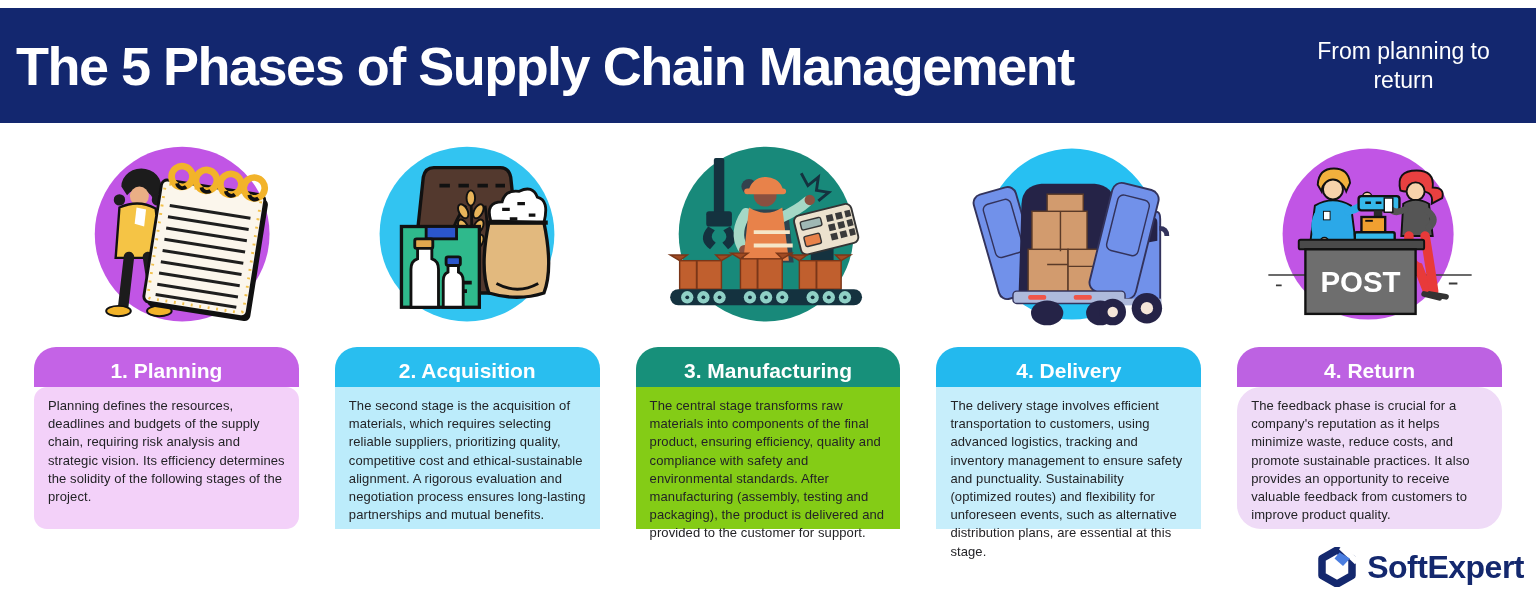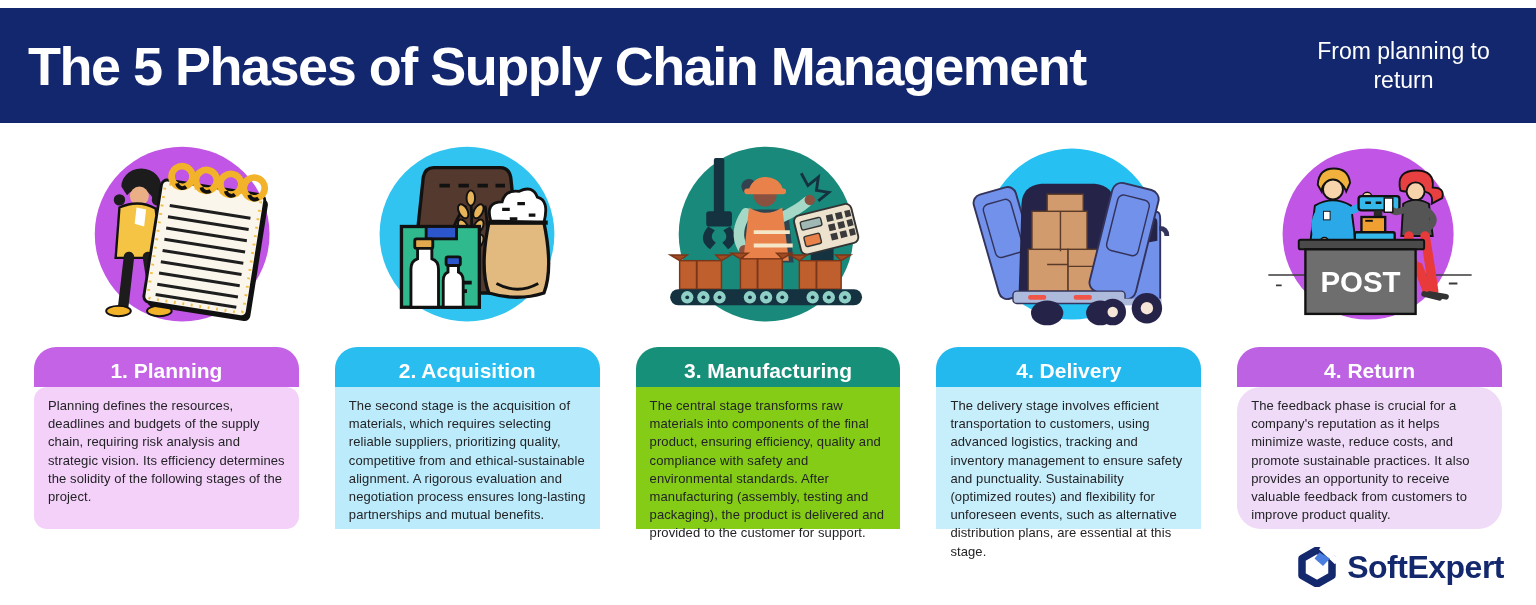--- a/index.html
+++ b/index.html
@@ -3,21 +3,21 @@
 <meta charset="utf-8">
 <style>
   * { margin:0; padding:0; box-sizing:border-box; }
   html,body { width:1536px; height:605px; background:#ffffff; overflow:hidden;
               font-family:"Liberation Sans", sans-serif; }
   .page { width:1536px; height:605px; display:flex; flex-direction:column; }
 
   
   .topbar { margin-top:8px; height:115px; background:#13276F; color:#fff;
             display:flex; align-items:center; justify-content:space-between;
-            padding:0 30px 0 28px; }
+            padding:0 30px 0 16px; }
   .main-title { font-size:54px; font-weight:700; letter-spacing:-1.5px; white-space:nowrap; }
   .sub-title  { font-size:23px; font-weight:400; width:205px; text-align:center; line-height:1.25; }
 
   
   .phases { flex:1; display:grid; grid-template-columns:repeat(5,1fr); gap:36px;
             padding:18px 34px 0 34px; }
   .phase { display:flex; flex-direction:column; }
   .illus { height:190px; display:flex; align-items:center; justify-content:center;
            margin-bottom:16px; }
   .illus svg { width:230px; height:190px; overflow:visible; }
@@ -28,21 +28,21 @@
                  color:#232326; letter-spacing:0.1px; }
 
   .h1c { background:#C463E6; } .b1c { background:#F3D1F9;border-radius:13px; }
   .h2c { background:#29BEEF; } .b2c { background:#BCECFB; }
   .h3c { background:#17907A; } .b3c { background:#84cc16; }
   .h4c { background:#23B9EE; } .b4c { background:#C7EEFB; }
   .h5c { background:#BD62E2; } .b5c { background:#EFDBF7;border-radius:24px; }
 
   
   .footer { height:66px; display:flex; align-items:center; justify-content:flex-end;
-            padding:0 32px 10px 0; }
+            padding:0 12px 10px 0; }
   .logo { display:flex; align-items:center; gap:10px; }
   .logo-text { font-size:32px; font-weight:700; color:#14286E; letter-spacing:-0.5px; }
 </style>
 </head>
 <body>
 
 <div class="page">
 
   <header class="topbar">
     <h1 class="main-title">The 5 Phases of Supply Chain Management</h1>
@@ -117,21 +117,21 @@
           <rect x="72" y="90" width="32" height="13" fill="#2b56cc" stroke="#111" stroke-width="3"></rect>
           <path d="M104,149 h16 M104,158 h11" stroke="#111" stroke-width="4"></path>
 
           <path d="M56,175 v-40 q0,-9 7,-11 v-13 h15 v13 q7,2 7,11 v40 z" fill="#ffffff" stroke="#111" stroke-width="3"></path>
           <rect x="60" y="103" width="19" height="10" rx="2" fill="#e2a84e" stroke="#111" stroke-width="3"></rect>
           <path d="M90,175 v-28 q0,-7 5,-9 v-9 h11 v9 q5,2 5,9 v28 z" fill="#ffffff" stroke="#111" stroke-width="3"></path>
           <rect x="93" y="122" width="15" height="9" rx="2" fill="#2b56cc" stroke="#111" stroke-width="3"></rect>
         </svg>
       </div>
       <div class="card-header h2c">2. Acquisition</div>
-      <div class="card-body b2c">The second stage is the acquisition of materials, which requires selecting reliable suppliers, prioritizing quality, competitive from and ethical-sustainable alignment. A rigorous evaluation and negotiation process ensures long-lasting partnerships and mutual benefits.</div>
+      <div class="card-body b2c">The second stage is the acquisition of materials, which requires selecting reliable suppliers, prioritizing quality, competitive cost and ethical-sustainable alignment. A rigorous evaluation and negotiation process ensures long-lasting partnerships and mutual benefits.</div>
     </section>
 
     <section class="phase">
       <div class="illus">
         <svg viewBox="0 0 230 200">
           <circle cx="113" cy="98" r="92" fill="#18897A"></circle>
 
           <g fill="#14323f">
             <rect x="58" y="18" width="11" height="60" rx="2"></rect>
             <rect x="50" y="74" width="27" height="16" rx="3"></rect>

